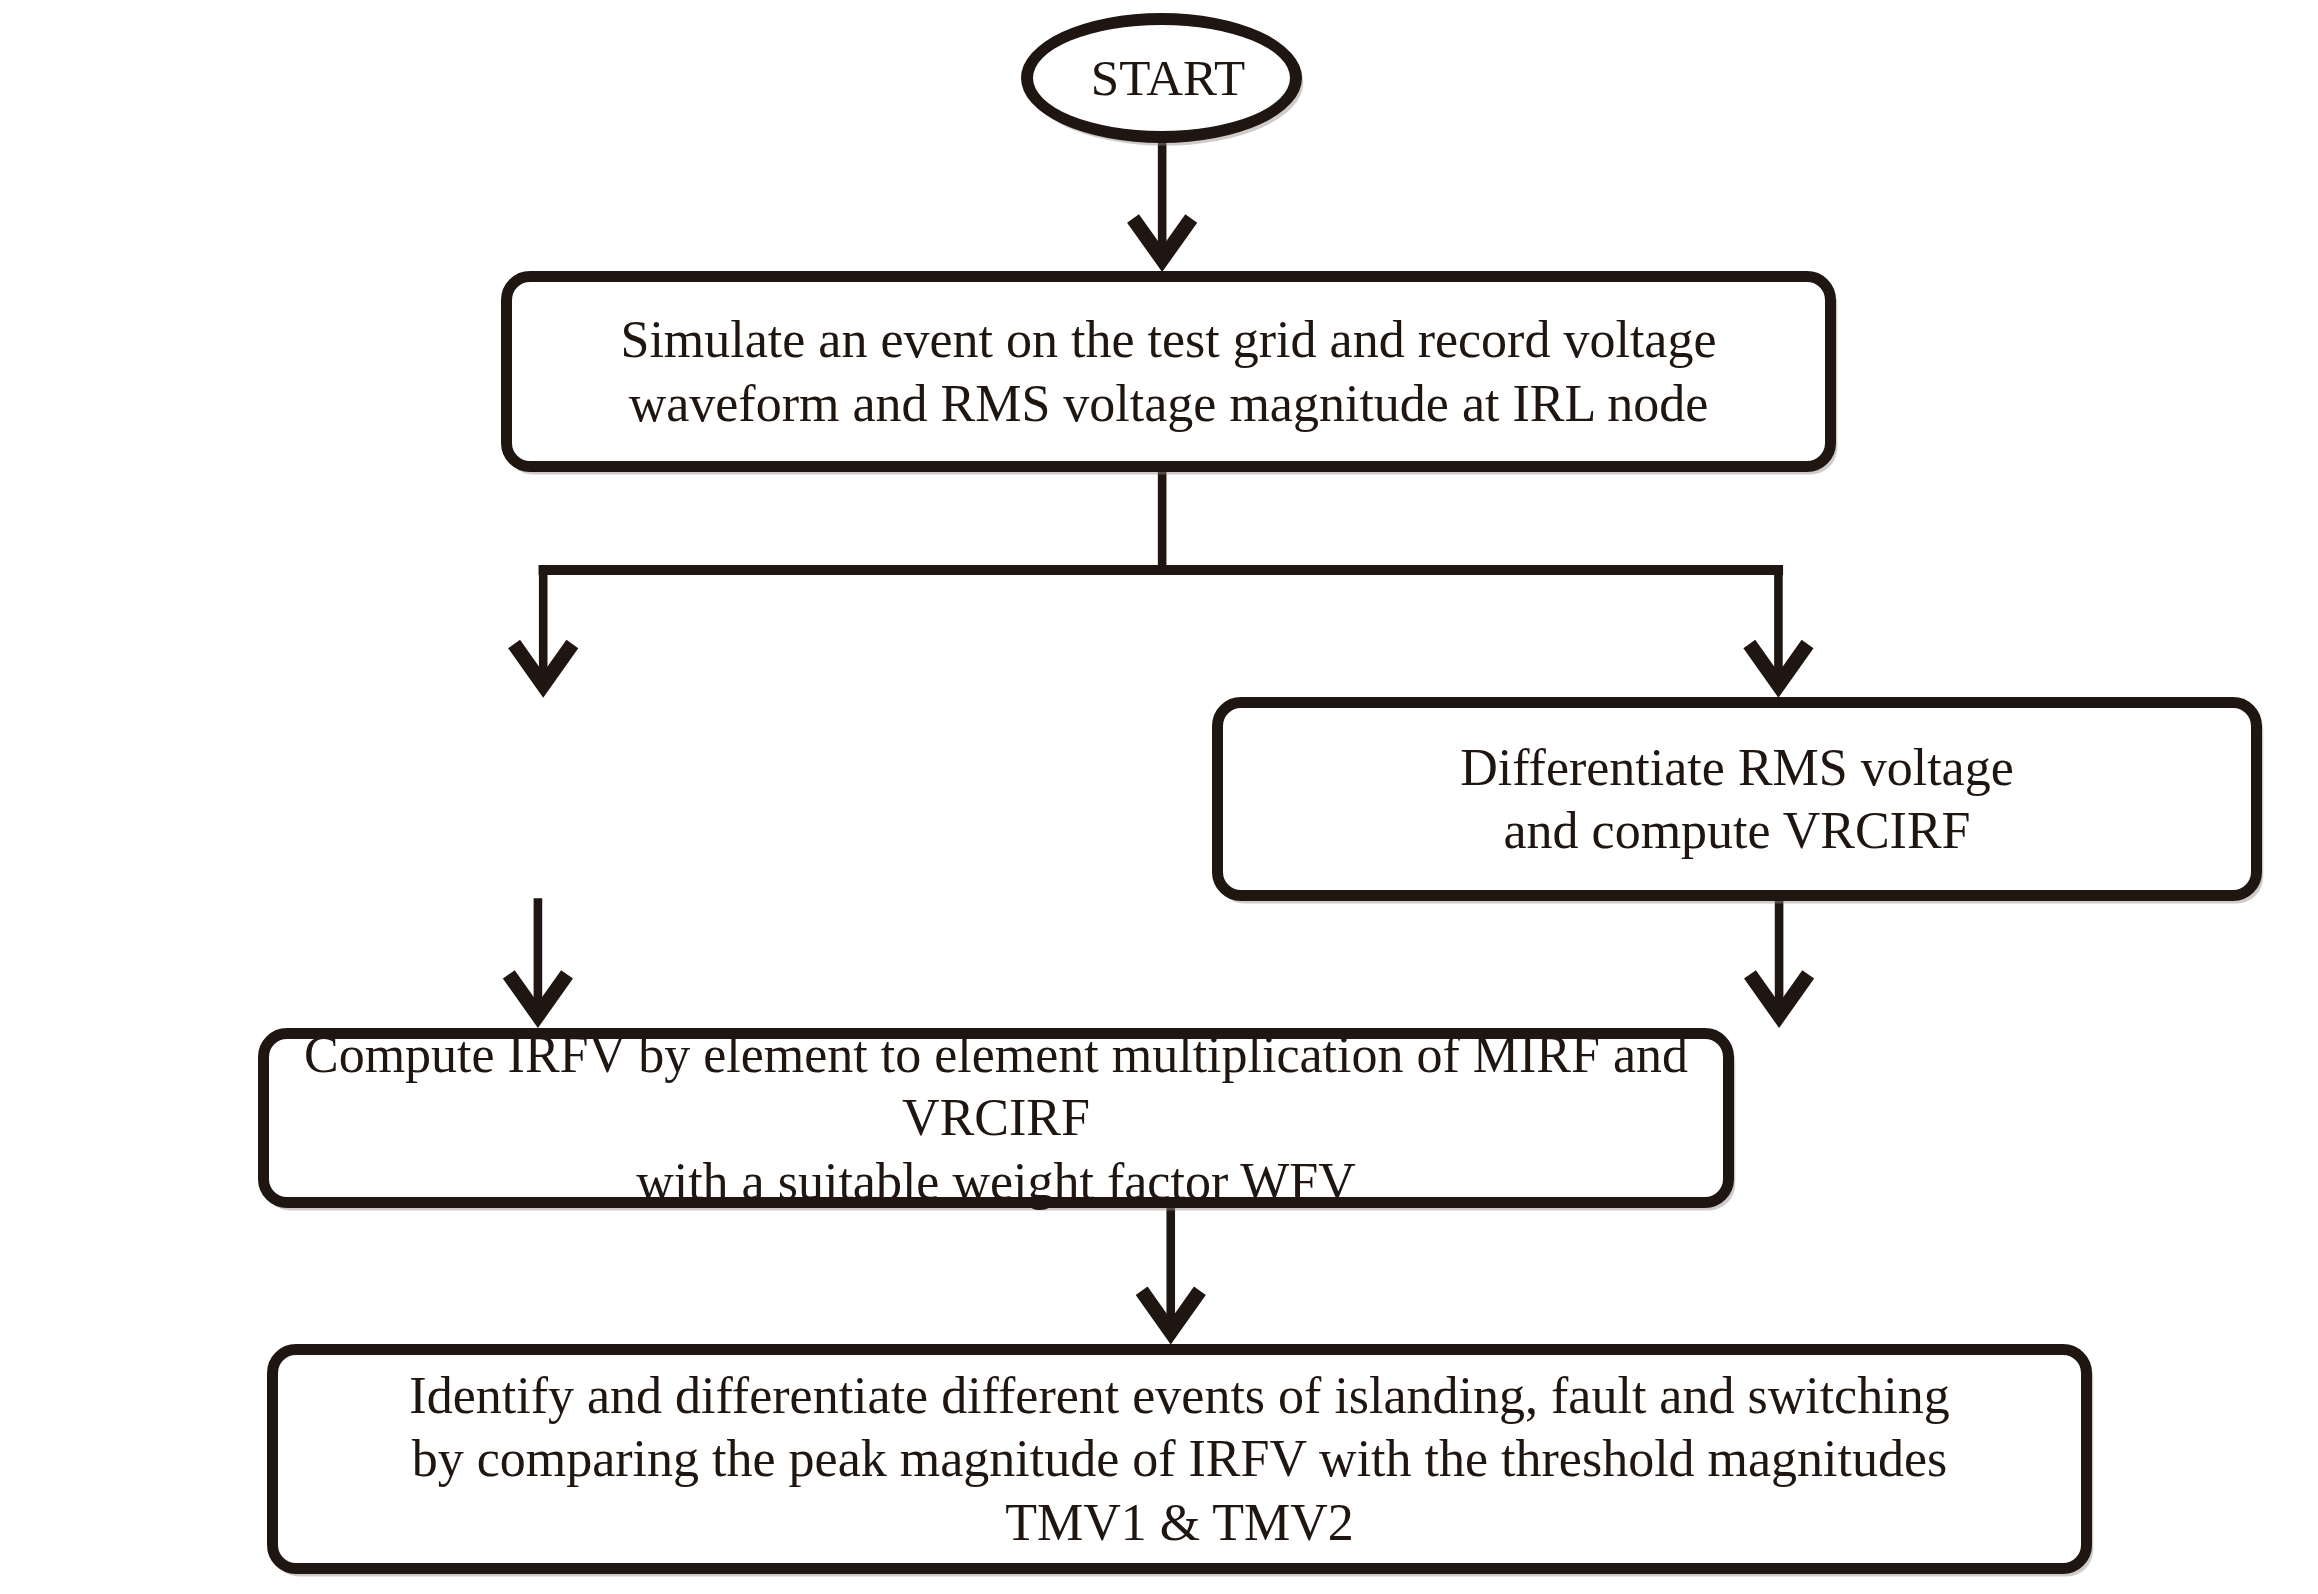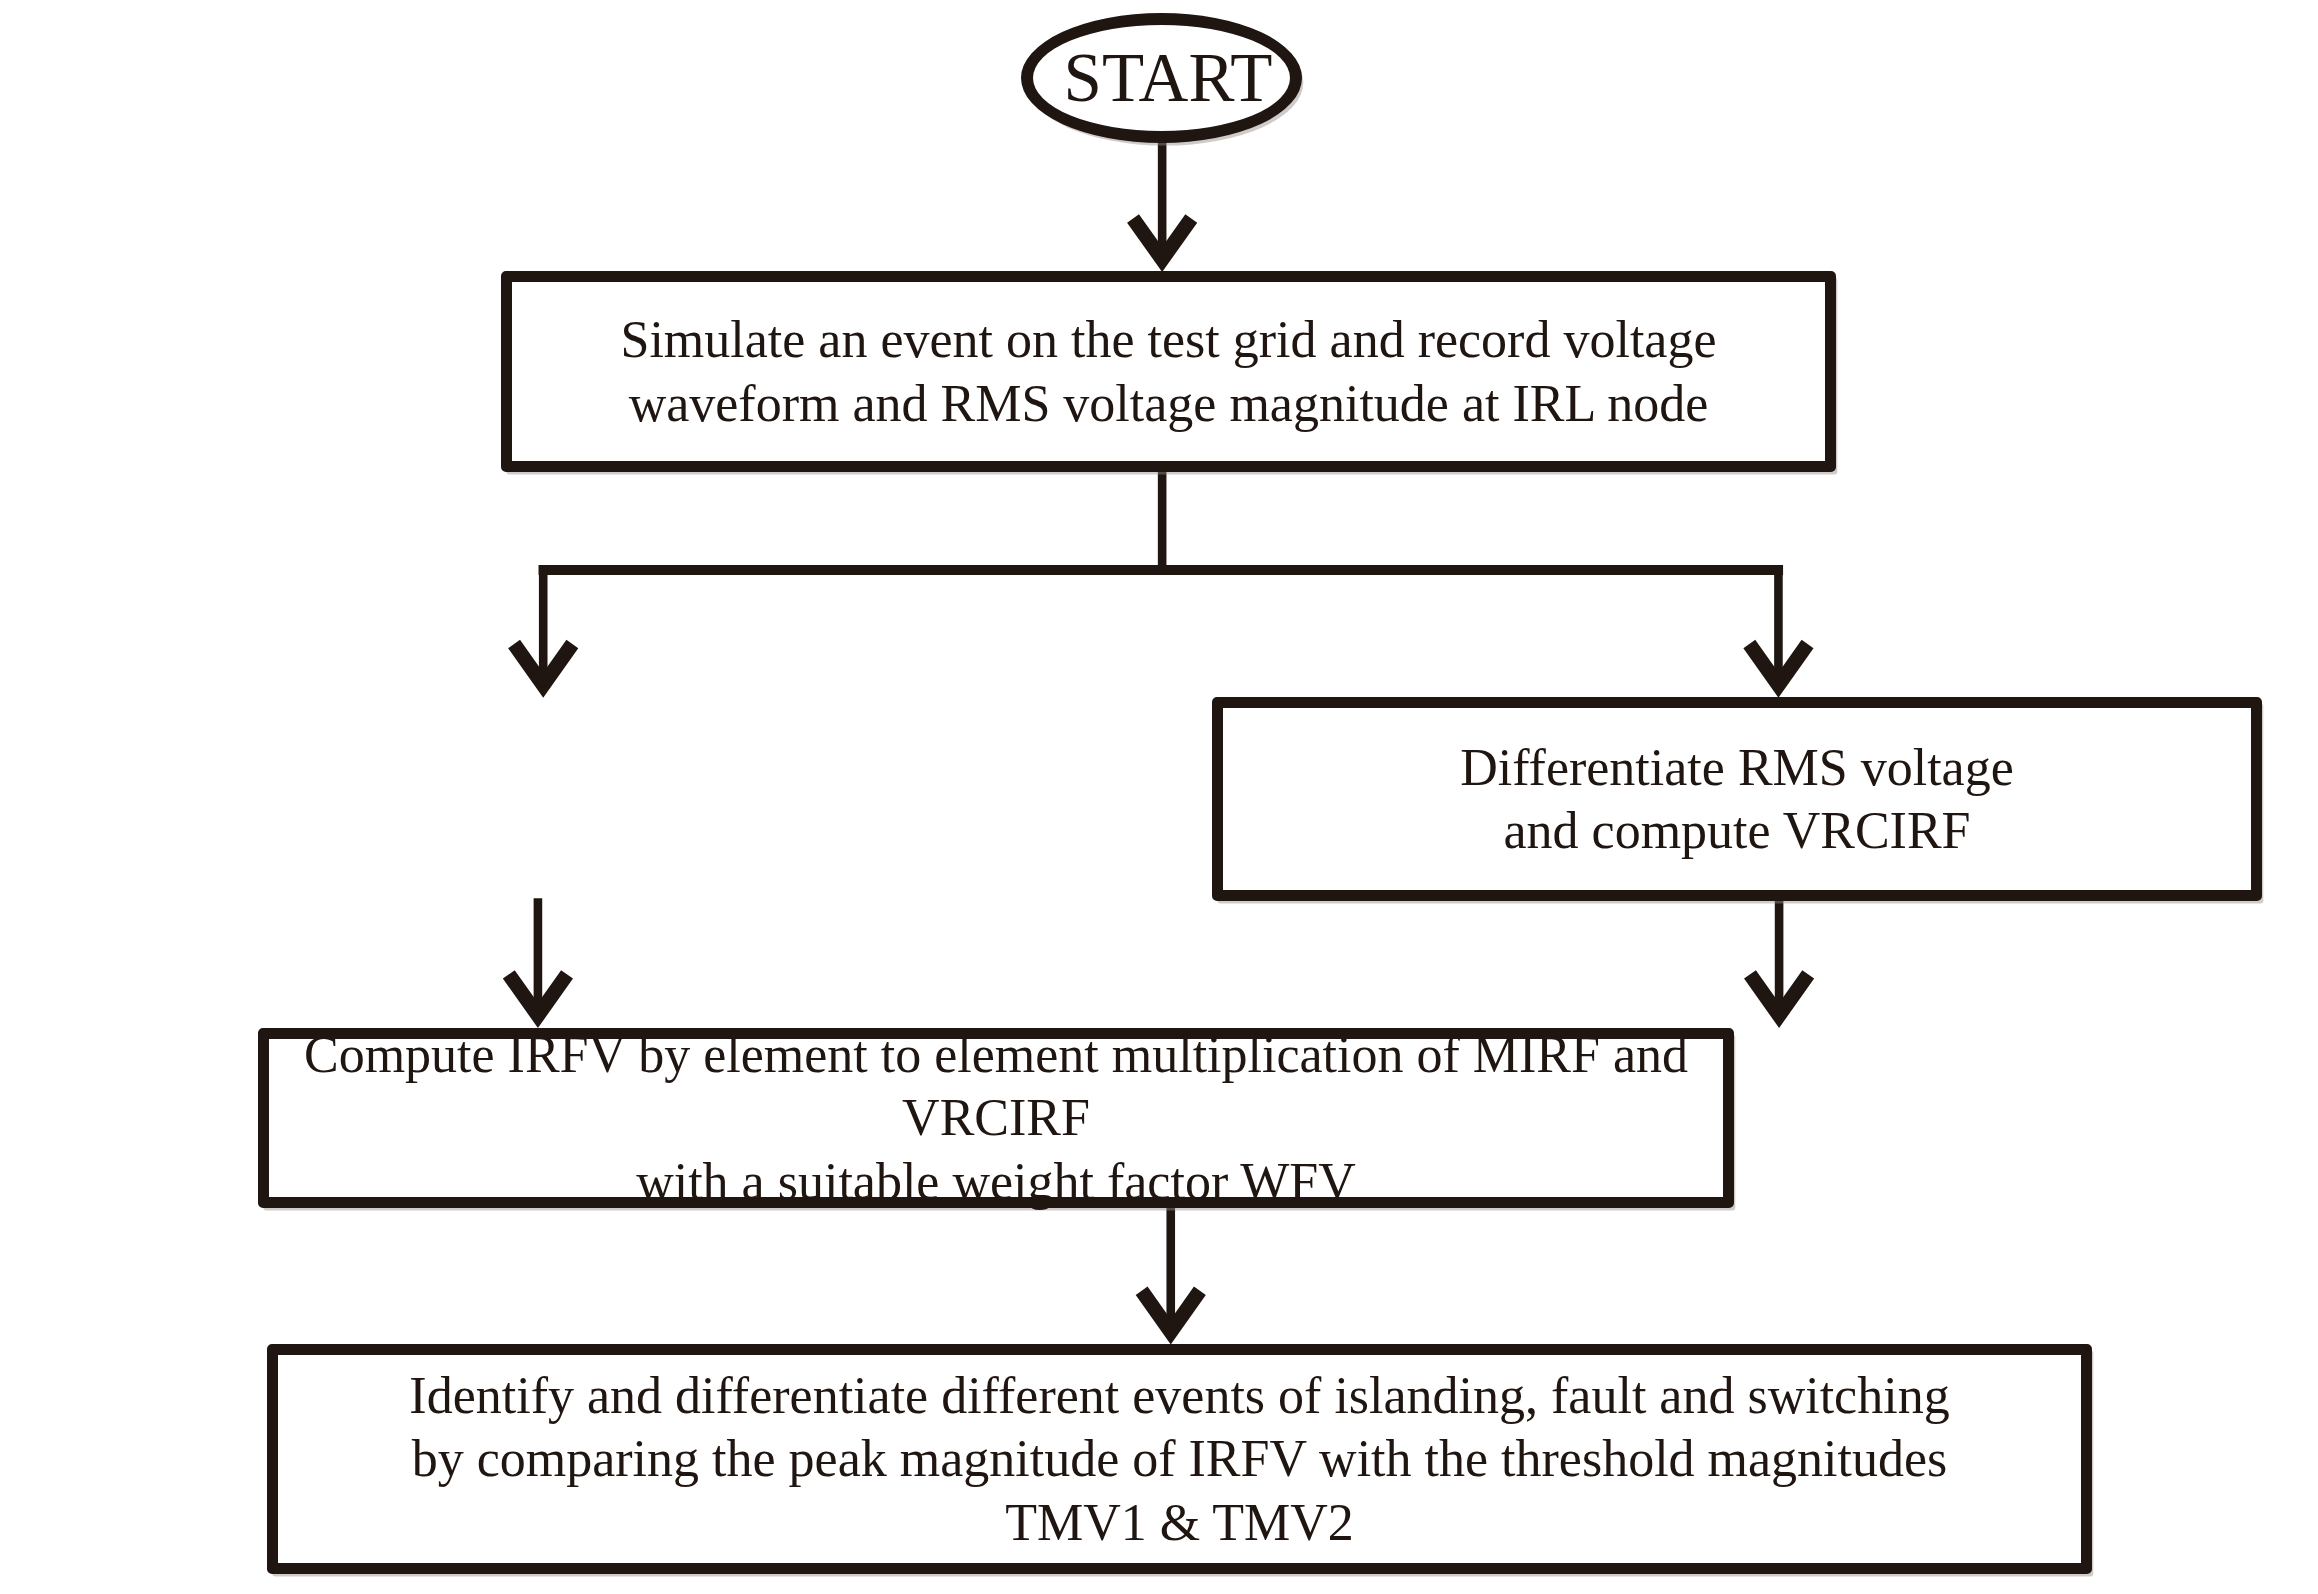--- a/index.html
+++ b/index.html
@@ -20,40 +20,40 @@
     left: 0;
     top: 0;
     width: 2319px;
     height: 1594px;
   }
   .node {
     position: absolute;
     box-sizing: border-box;
     background: #ffffff;
     border: 11.3px solid #201611;
-    border-radius: 5px;
+    border-radius: 29px;
     display: flex;
     align-items: center;
     justify-content: center;
     box-shadow: 3.3px 4.6px 0 -2px rgba(150, 140, 133, 0.45);
   }
   .node-label {
     white-space: pre-line;
     text-align: center;
     color: #201611;
     font-size: 52px;
     line-height: 1.22;
     letter-spacing: 0px;
   }
   .terminator {
     border-radius: 50%;
     border-width: 12px;
   }
   .terminator .node-label {
-    font-size: 69px;
+    font-size: 51px;
     margin-left: 13px;
   }
   
   .n-start        { left: 1021px; top:   13.2px; width:  281px; height: 130px; }
   .n-simulate     { left:  501px; top:  271px; width: 1335px; height: 201px; }
   .n-process      { left:   20px; top: 697px; width: 1047px; height: 204px; }
   .n-differentiate{ left: 1212px; top: 697px; width: 1050px; height: 204px; }
   .n-compute      { left:  258px; top: 1028px; width: 1476px; height: 180px; justify-content: flex-end; }
   .n-identify     { left:  258px; top: 1344px; width: 1825px; height: 230px; margin-left: 9px; }
 

